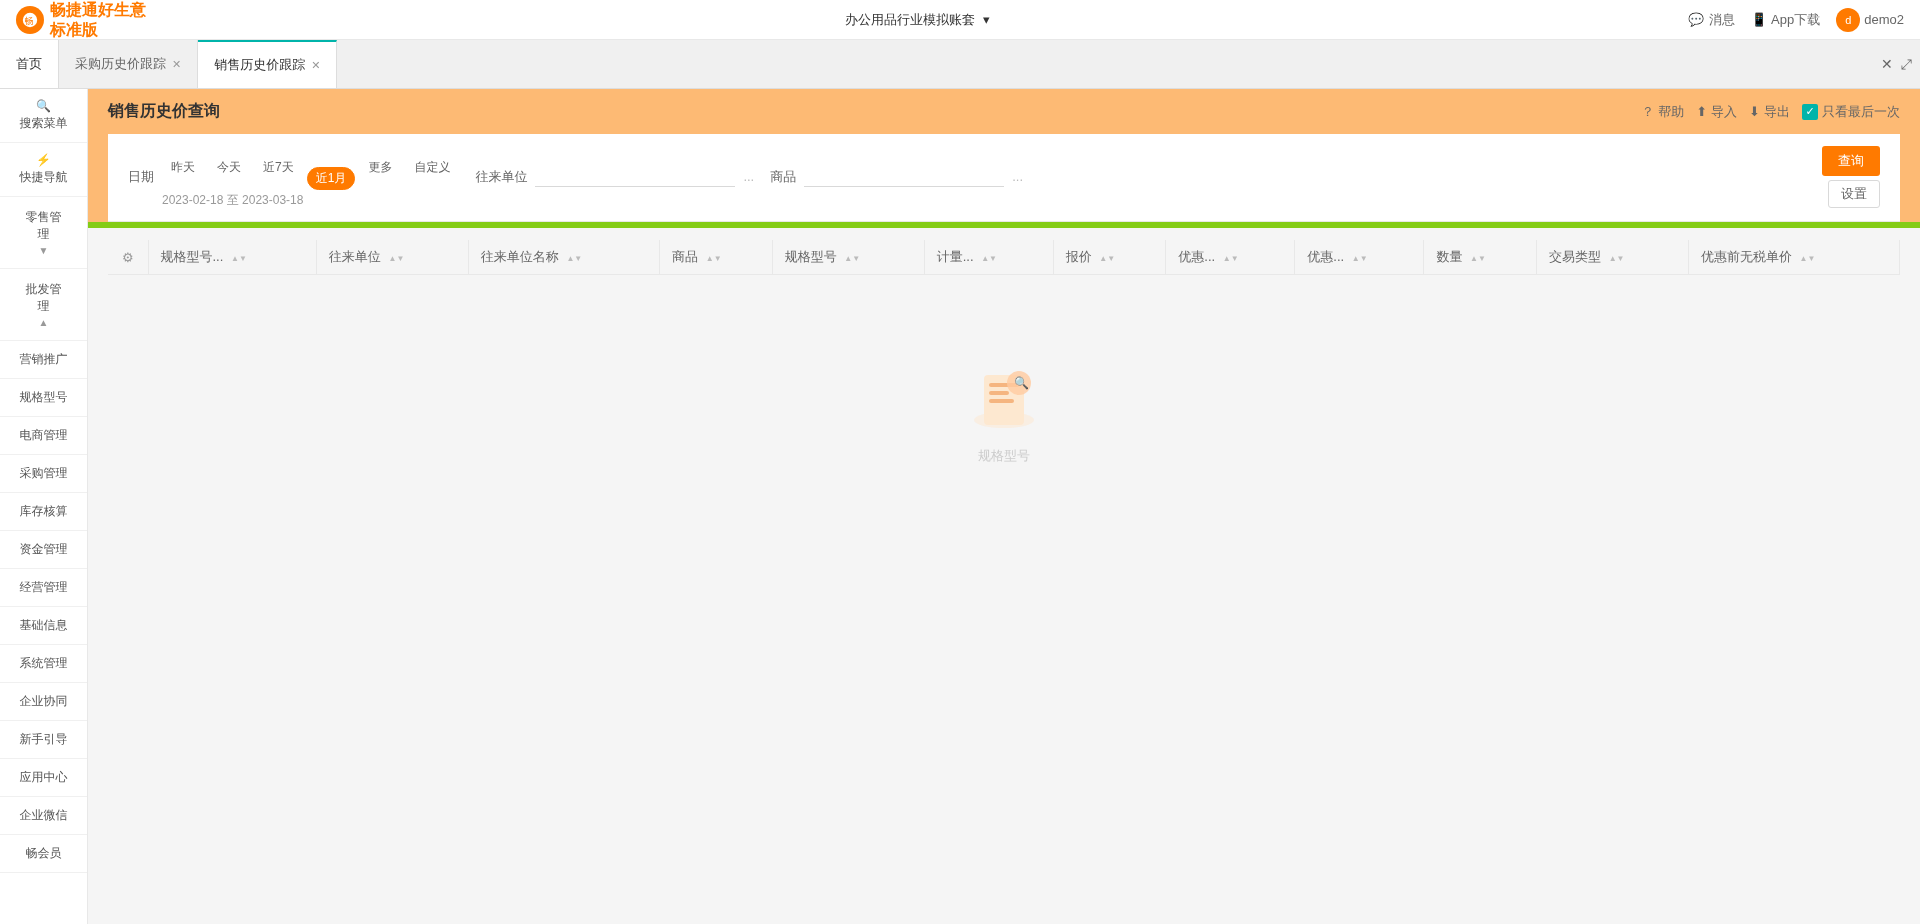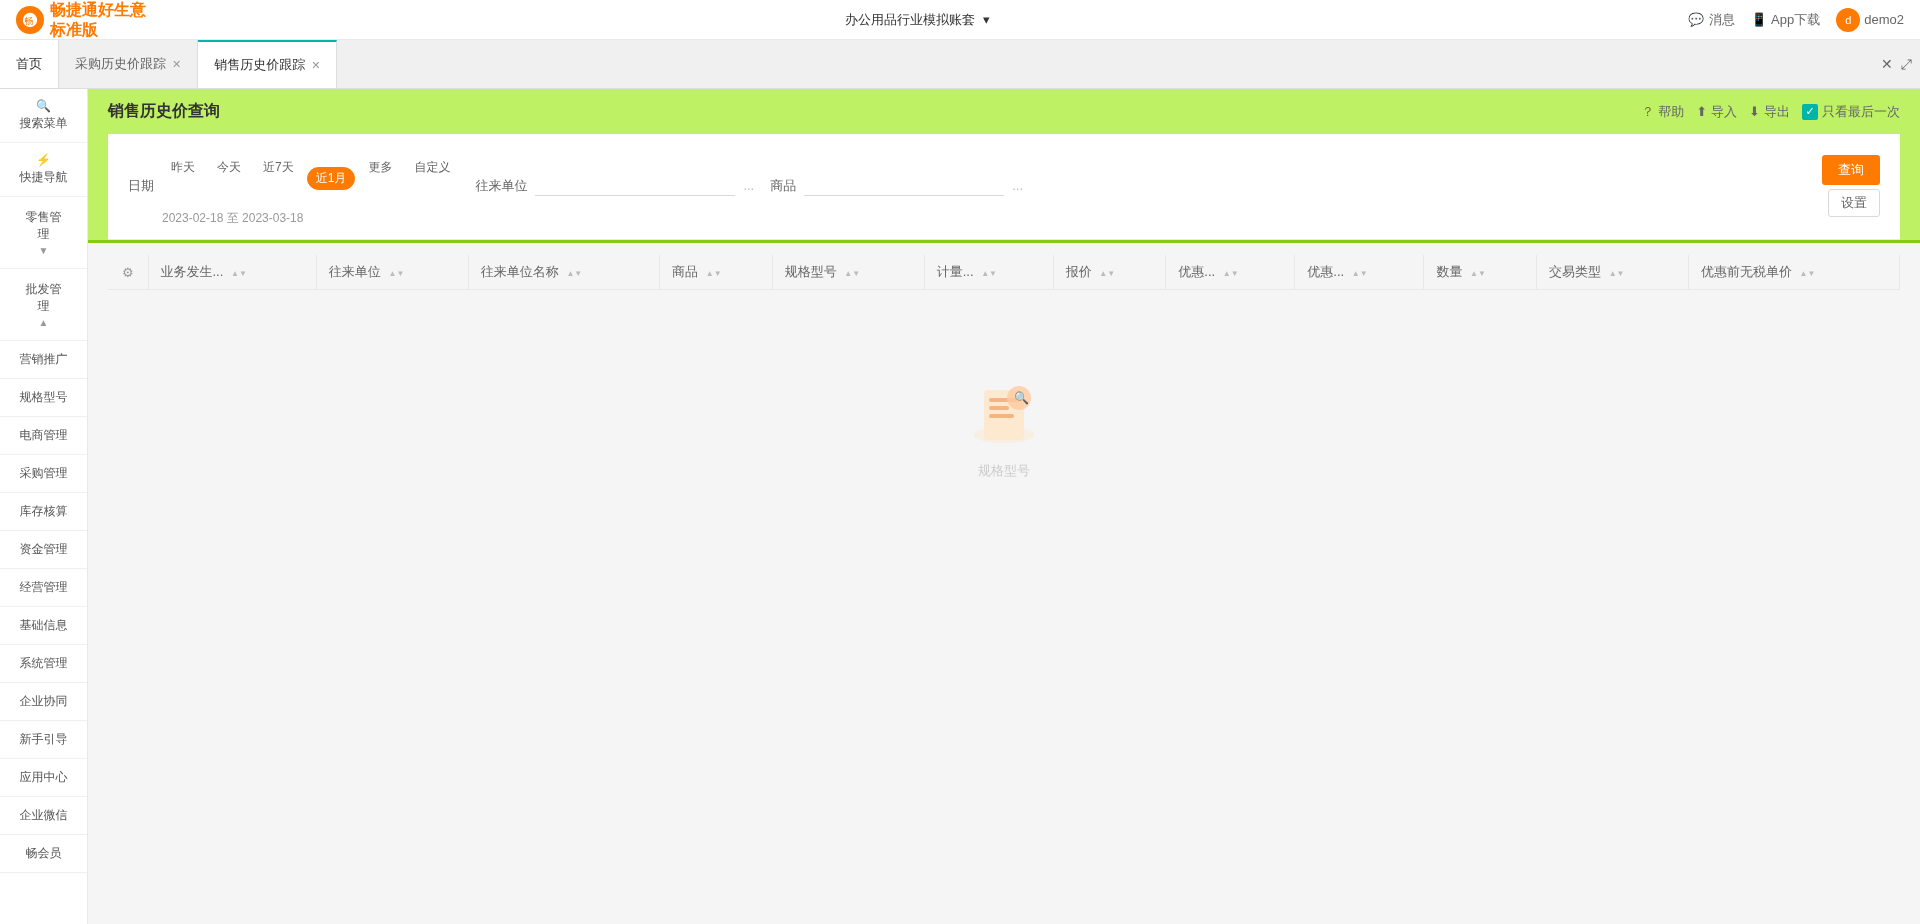--- a/index.html
+++ b/index.html
@@ -79,23 +79,23 @@
       text-align: center;
     }
     .sidebar-item.has-arrow { justify-content: center; gap: 2px; padding: 12px 20px; }
     .sidebar-item .arrow { font-size: 10px; color: #999; }
 
     
     .content-area { flex: 1; display: flex; flex-direction: column; overflow: hidden; background: #f5f5f5; }
 
     
     .page-header {
-      background: #bef264;
+      background: #fdba74;
       padding: 12px 20px 0 20px;
-      border-bottom: 3px solid #84cc16;
+      border-bottom: 6px solid #84cc16;
       flex-shrink: 0;
     }
     .page-title-row { display: flex; align-items: center; justify-content: space-between; margin-bottom: 12px; }
     .page-title { font-size: 16px; font-weight: bold; color: #333; }
     .page-actions { display: flex; align-items: center; gap: 12px; font-size: 13px; color: #666; }
     .page-actions .action-item { display: flex; align-items: center; gap: 4px; cursor: pointer; }
     .page-actions .checkbox-item { display: flex; align-items: center; gap: 4px; }
 
     
     .filter-bar {
@@ -106,21 +106,21 @@
       gap: 16px;
       flex-shrink: 0;
       flex-wrap: wrap;
       border-bottom: 1px solid #e8e8e8;
     }
     .filter-group { display: flex; align-items: center; gap: 8px; }
     .filter-label { color: #666; font-size: 13px; white-space: nowrap; }
     .date-buttons { display: flex; align-items: center; gap: 4px; }
     .date-btn { padding: 2px 8px; border: 1px solid transparent; border-radius: 3px; cursor: pointer; font-size: 12px; color: #666; background: transparent; }
     .date-btn.active { background: #ff7a00; color: #fff; border-color: #ff7a00; border-radius: 12px; margin-top: 23px; }
-    .date-range-text { font-size: 12px; color: #999; margin-top: 20px; }
+    .date-range-text { font-size: 12px; color: #999; margin-top: 2px; }
     .filter-input { border: none; border-bottom: 1px solid #d9d9d9; padding: 2px 8px; font-size: 13px; color: #333; width: 200px; outline: none; background: transparent; }
     .filter-dots { color: #bbb; font-size: 13px; }
     .btn-query { background: #ff7a00; color: #fff; border: none; padding: 6px 16px; border-radius: 3px; cursor: pointer; font-size: 13px; }
     .btn-settings { background: #fff; color: #666; border: 1px solid #d9d9d9; padding: 4px 12px; border-radius: 3px; cursor: pointer; font-size: 13px; }
 
     
     .table-container { flex: 1; overflow: auto; padding: 12px 20px; }
     .data-table { width: 100%; border-collapse: collapse; background: #fff; font-size: 13px; }
     .data-table thead tr { background: #f5f5f5; }
     .data-table th {
@@ -338,21 +338,21 @@
     </div>
 
     <div class="table-container">
       <table class="data-table">
         <thead>
           <tr>
             <th>
               <span class="gear-icon">⚙</span>
             </th>
             <th>
-              <span>业务发生...</span>
+              <span>规格型号...</span>
               <span class="sort-arrows">▲▼</span>
             </th>
             <th>
               <span>往来单位</span>
               <span class="sort-arrows">▲▼</span>
             </th>
             <th>
               <span>往来单位名称</span>
               <span class="sort-arrows">▲▼</span>
             </th>

